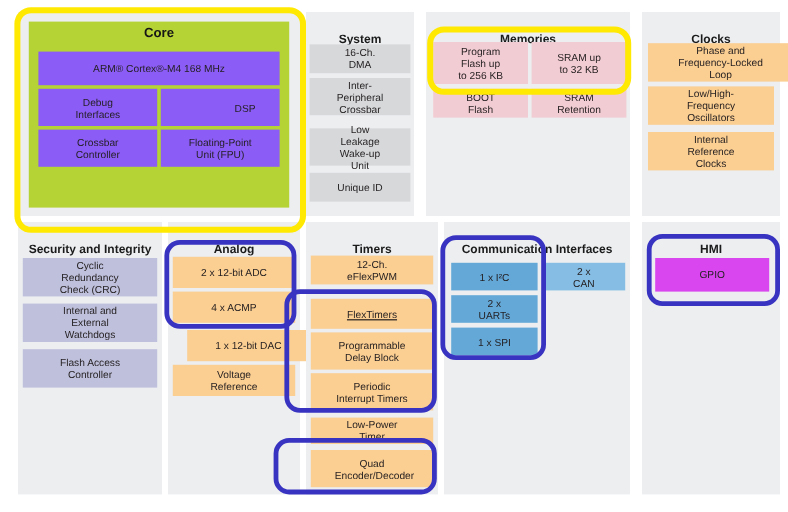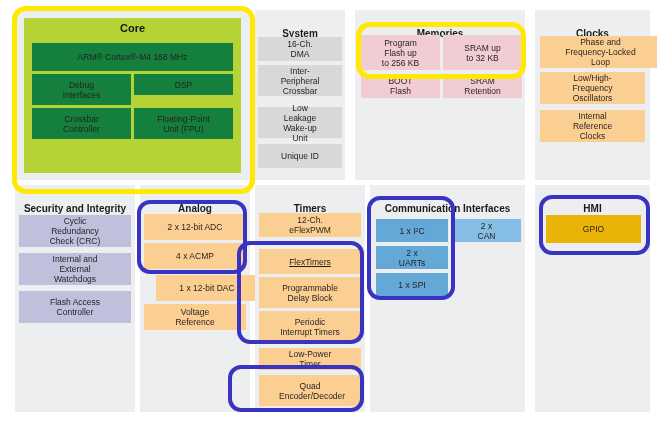--- a/index.html
+++ b/index.html
@@ -40,25 +40,25 @@
     text-align:center;
     font-size:8.5px;
     line-height:10px;
     color:#231f20;
     padding:1px 20px;
   }
   .blk span{display:block;width:100%;}
   .gray{background:#d6d8da;}
   .pink{background:#f2ccd3;}
   .orange{background:#fbce92;}
-  .orange-solid{background:#eab308;}
+  .orange-solid{background:#d946ef;}
   .lav{background:#bfc0dc;}
   .blue{background:#64a8d8;}
   .blue-light{background:#86bde4;}
-  .green-sub{background:#15803d;}
+  .green-sub{background:#8b5cf6;}
   
   #core-panel{
     position:absolute;
     background:#eceef0;
   }
   #core-box{
     position:absolute;
     background:#b5d334;
   }
   #core-heading{
@@ -84,21 +84,21 @@
   </div>
   <div id="core-box" style="left:24px;top:18px;width:217px;height:155px;"></div>
   <div id="core-heading" style="left:24px;top:22px;width:217px;">Core</div>
 
   <div class="blk green-sub" style="left:32px;top:43px;width:201px;height:28px;">
     <span>ARM® Cortex®-M4 168 MHz</span>
   </div>
   <div class="blk green-sub" style="left:32px;top:74px;width:99px;height:31px;">
     <span>Debug Interfaces</span>
   </div>
-  <div class="blk green-sub" style="left:134px;top:74px;width:99px;height:21px;">
+  <div class="blk green-sub" style="left:134px;top:74px;width:99px;height:31px;text-align:right;">
     <span>DSP</span>
   </div>
   <div class="blk green-sub" style="left:32px;top:108px;width:99px;height:31px;">
     <span>Crossbar Controller</span>
   </div>
   <div class="blk green-sub" style="left:134px;top:108px;width:99px;height:31px;">
     <span>Floating-Point Unit (FPU)</span>
   </div>
 
   <div class="panel" style="left:255px;top:10px;width:90px;height:170px;">

